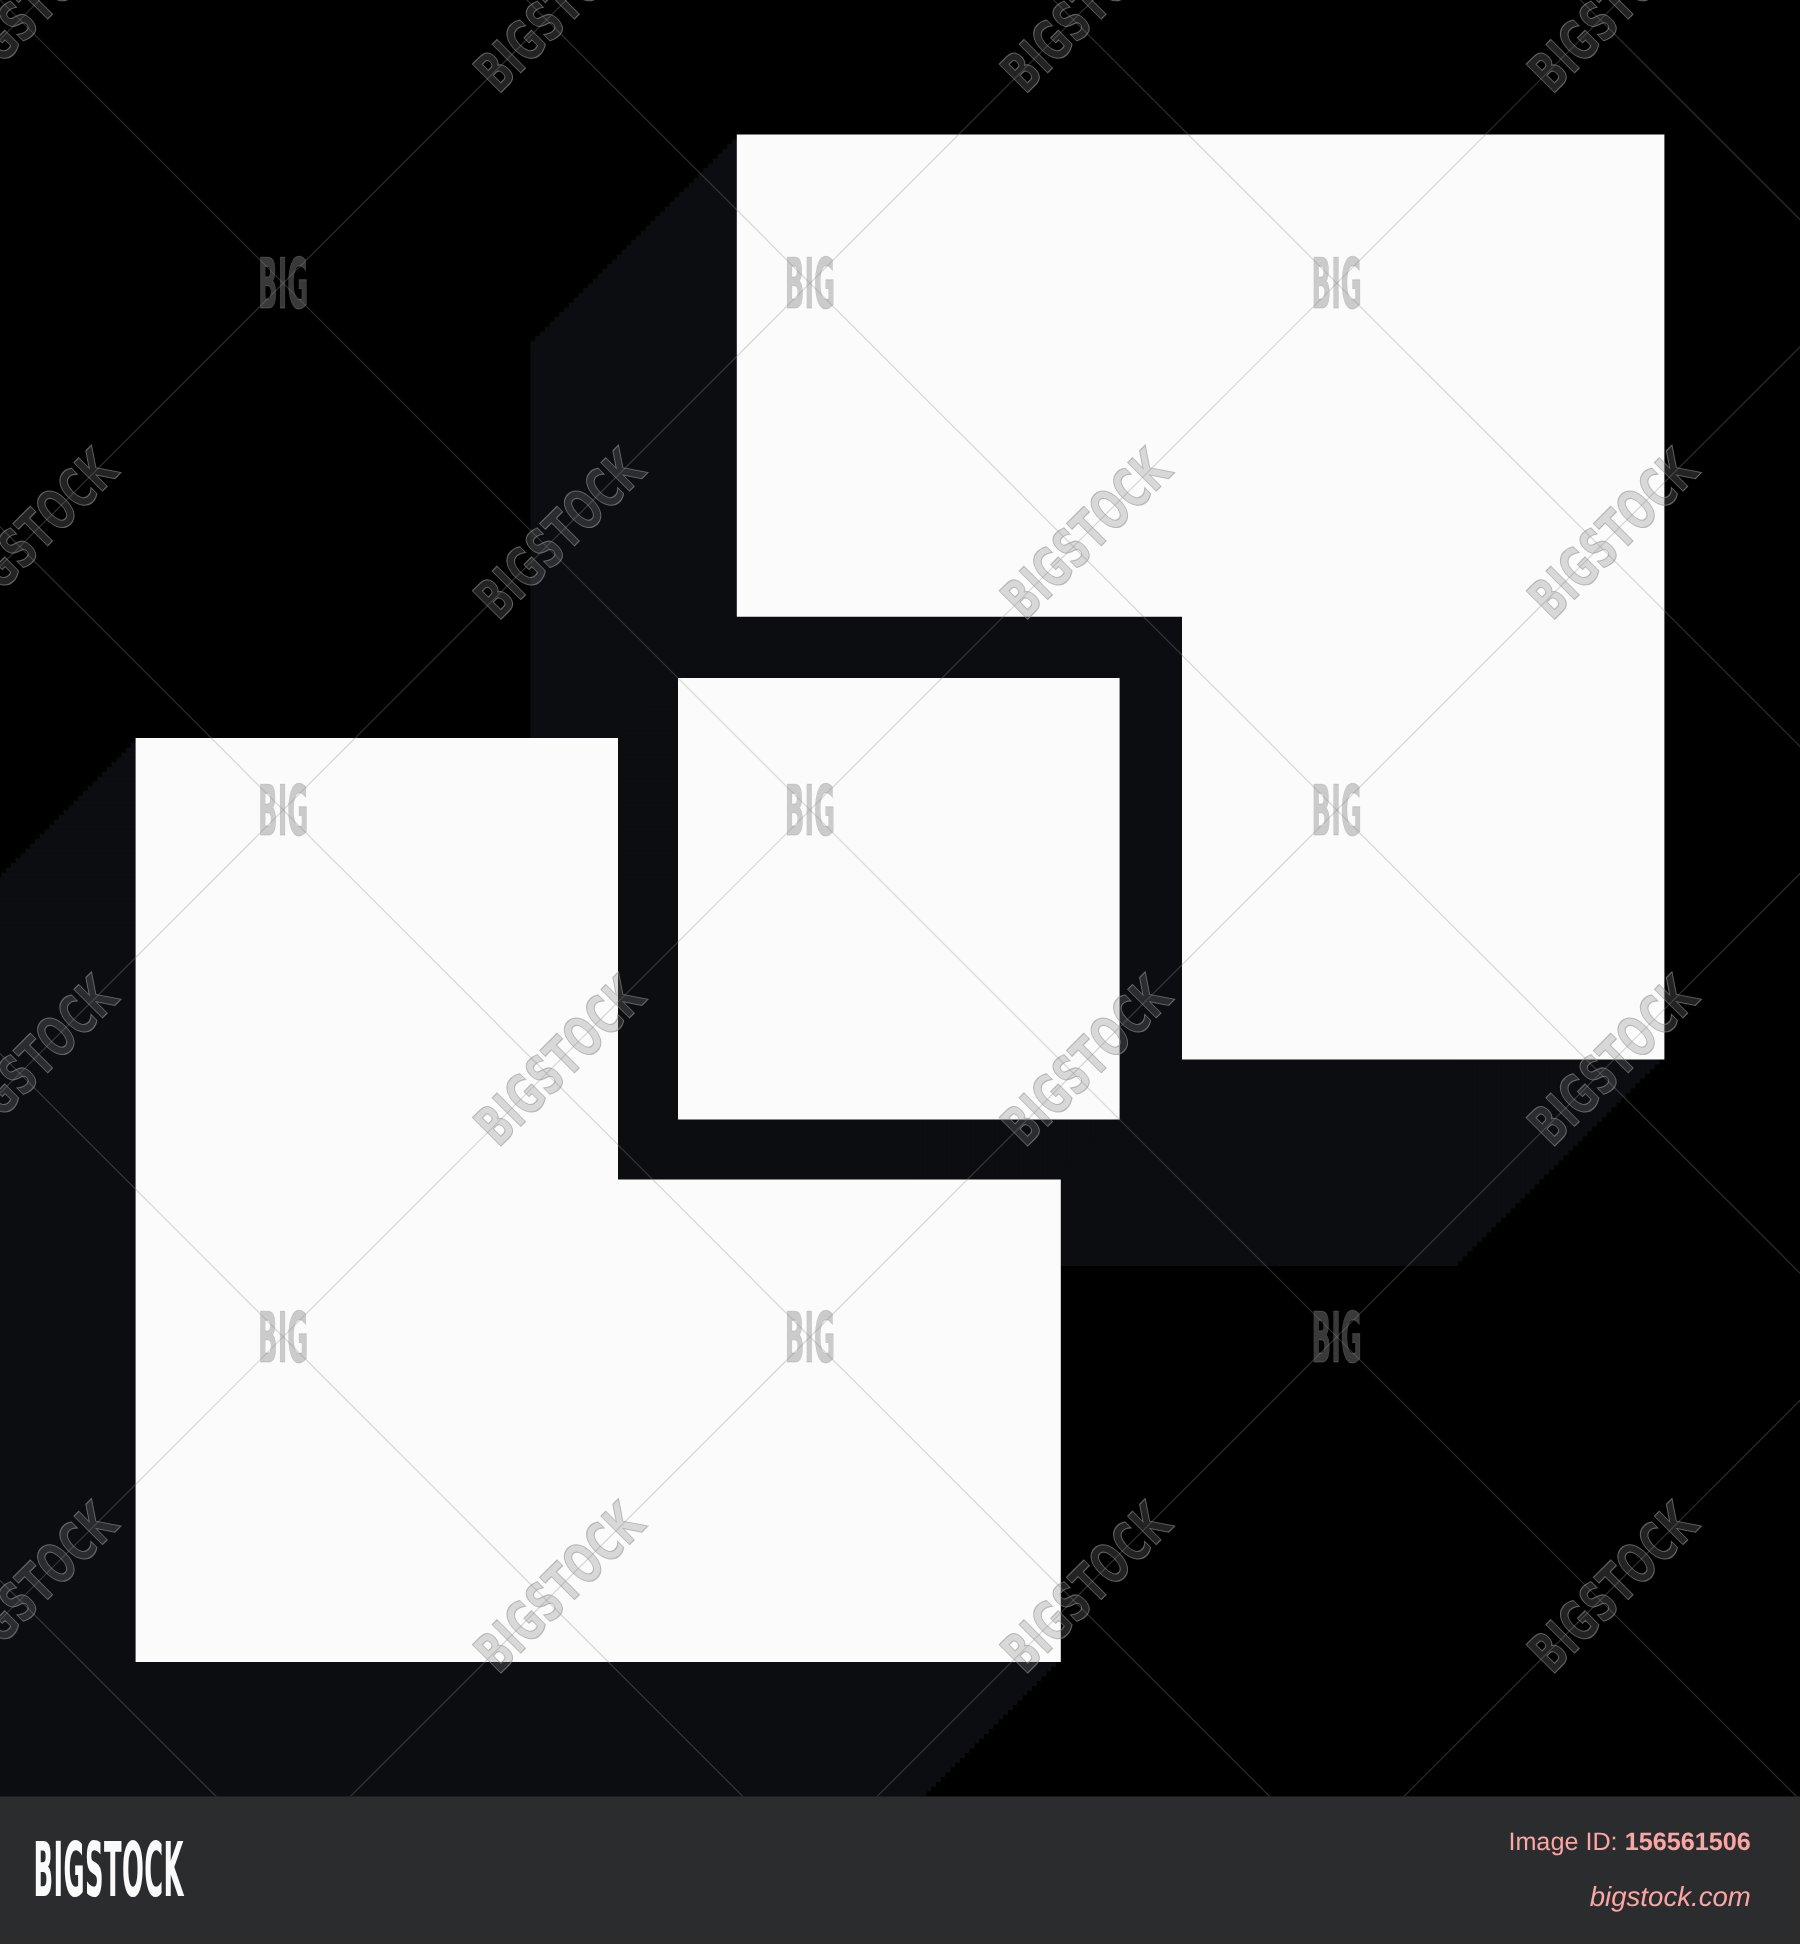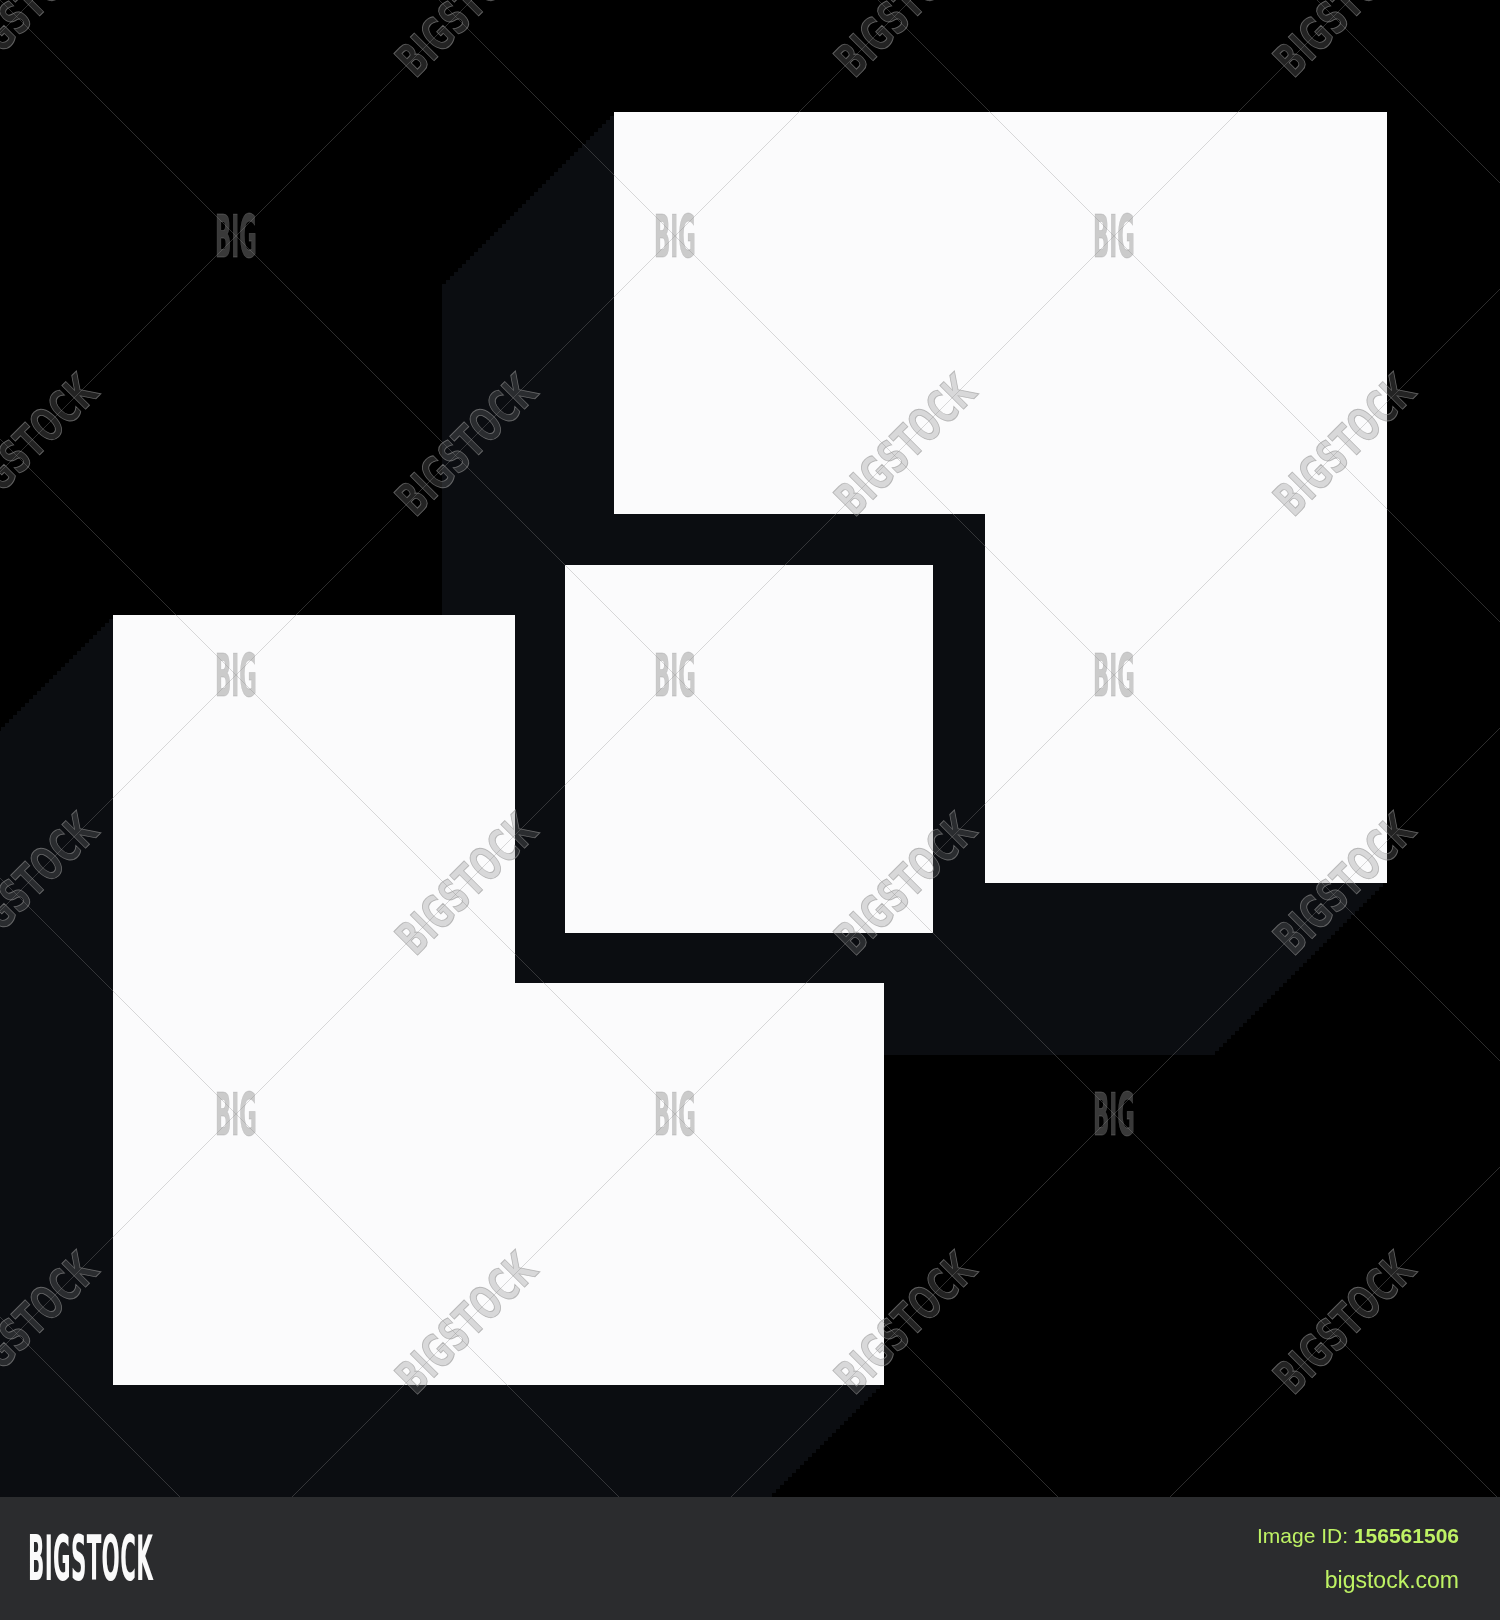--- a/index.html
+++ b/index.html
@@ -24,21 +24,21 @@
     transform:scaleX(0.34);transform-origin:left center;
     color:#fafafa;
   }
   .meta{
     text-align:right;
     font-family:"Liberation Sans", sans-serif;
     color:#ededed;
   }
   .meta .id-line{font-size:21px;line-height:1.1;}
   .meta .id-line strong{font-weight:bold;}
-  .meta .site-line{font-size:23px;line-height:1.1;margin-top:21px;}
+  .meta .site-line{font-size:23px;line-height:1.1;margin-top:21px;font-style:italic;}
 </style>
 </head>
 <body>
 
 <div class="page">
 
   <div class="canvas-wrap">
     <svg id="icon-svg" width="1500" height="1497" viewBox="0 0 1500 1497" xmlns="http://www.w3.org/2000/svg">
       <rect x="0" y="0" width="1500" height="1497" fill="#000000"></rect>
       <g id="shadow-layer">
@@ -216,21 +216,21 @@
           <text x="675" y="1135" text-anchor="middle" font-family="DejaVu Sans, sans-serif" font-weight="700" font-size="58" textLength="42" lengthAdjust="spacingAndGlyphs" fill="rgba(135,135,135,0.42)" stroke="rgba(150,150,150,0.35)" stroke-width="0.8">BIG</text>
           <text x="1114" y="257" text-anchor="middle" font-family="DejaVu Sans, sans-serif" font-weight="700" font-size="58" textLength="42" lengthAdjust="spacingAndGlyphs" fill="rgba(135,135,135,0.42)" stroke="rgba(150,150,150,0.35)" stroke-width="0.8">BIG</text>
           <text x="1114" y="696" text-anchor="middle" font-family="DejaVu Sans, sans-serif" font-weight="700" font-size="58" textLength="42" lengthAdjust="spacingAndGlyphs" fill="rgba(135,135,135,0.42)" stroke="rgba(150,150,150,0.35)" stroke-width="0.8">BIG</text>
           <text x="1114" y="1135" text-anchor="middle" font-family="DejaVu Sans, sans-serif" font-weight="700" font-size="58" textLength="42" lengthAdjust="spacingAndGlyphs" fill="rgba(135,135,135,0.42)" stroke="rgba(150,150,150,0.35)" stroke-width="0.8">BIG</text>
         </g>
     </svg>
   </div>
 
   <div class="footer" style="background: rgb(43, 44, 46);">
     <div class="logo" style="color: rgb(250, 250, 250);">BIGSTOCK</div>
-    <div class="meta" style="color: #bef264;">
+    <div class="meta" style="color: #fca5a5;">
       <div class="id-line">
         <span>Image ID:</span>
         <strong>156561506</strong>
       </div>
       <div class="site-line">bigstock.com</div>
     </div>
   </div>
 
 </div>
 

